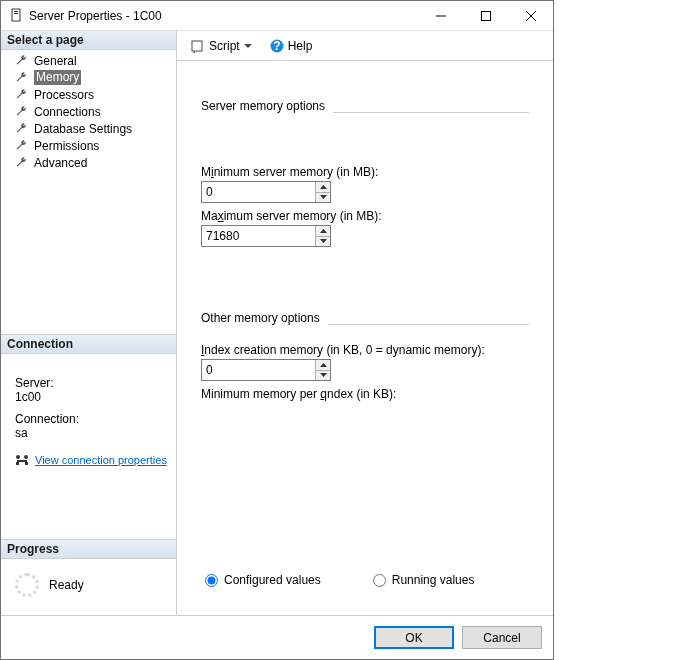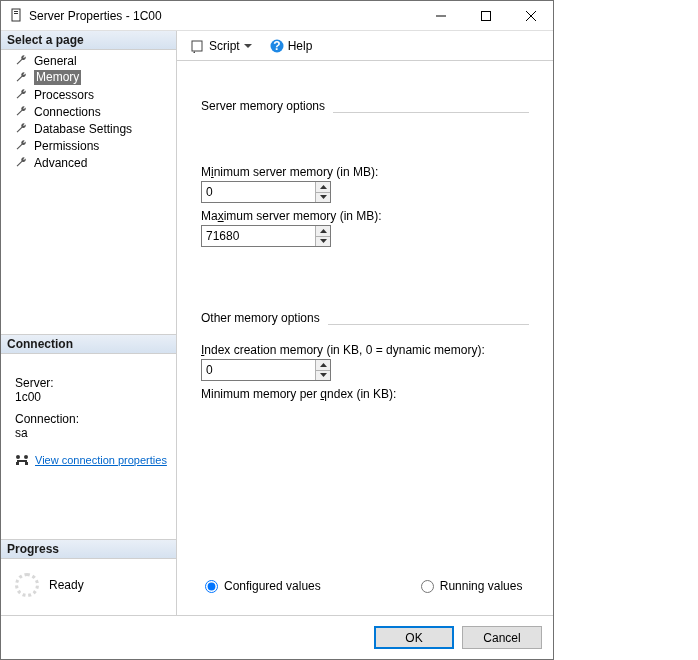--- a/index.html
+++ b/index.html
@@ -31,21 +31,21 @@
   .content { flex: 1; padding: 24px 24px 10px 24px; position: relative; }
   .group-title { display: flex; align-items: flex-end; margin: 14px 0 18px 0; }
   .group-title .line { flex: 1; height: 1px; background: #cfcfcf; margin-left: 8px; }
   .field-label { margin: 4px 0 2px 0; }
   .field-label .ul { text-decoration: underline; }
   .spinner { display: flex; width: 130px; height: 22px; border: 1px solid #7a7a7a; background: #fff; margin-bottom: 6px; }
   .spinner input { border: none; outline: none; width: 100%; padding: 0 4px; font-size: 12px; background:transparent;}
   .spinner .btns { width: 17px; border-left: 1px solid #b0b0b0; display: flex; flex-direction: column; }
   .spinner .btns div { flex: 1; display: flex; align-items: center; justify-content: center; background: #f0f0f0; }
   .spinner .btns div:first-child { border-bottom: 1px solid #b0b0b0; }
-  .radio-row { display: flex; align-items: center; gap: 100px; margin-top: 10px; position:absolute; bottom:22px; left:28px;}
+  .radio-row { display: flex; align-items: center; gap: 52px; margin-top: 10px; position:absolute; bottom:28px; left:28px;}
   .radio-row label { display: flex; align-items: center; gap: 6px; }
   .radio-row input[type=radio]{ width:13px; height:13px; margin:0;}
   .footer { height: 44px; border-top: 1px solid #cfcfcf; display: flex; align-items: center; justify-content: flex-end; padding: 0 11px; gap: 8px; }
   .btn { width: 80px; height: 23px; border: 1px solid #adadad; background: #e1e1e1; display: flex; align-items: center; justify-content: center; }
   .btn.primary { border: 2px solid #0078d7; height:23px;}
   .wrench { width:13px; height:13px; display:inline-block;}
 </style>
 </head>
 <body>
 

